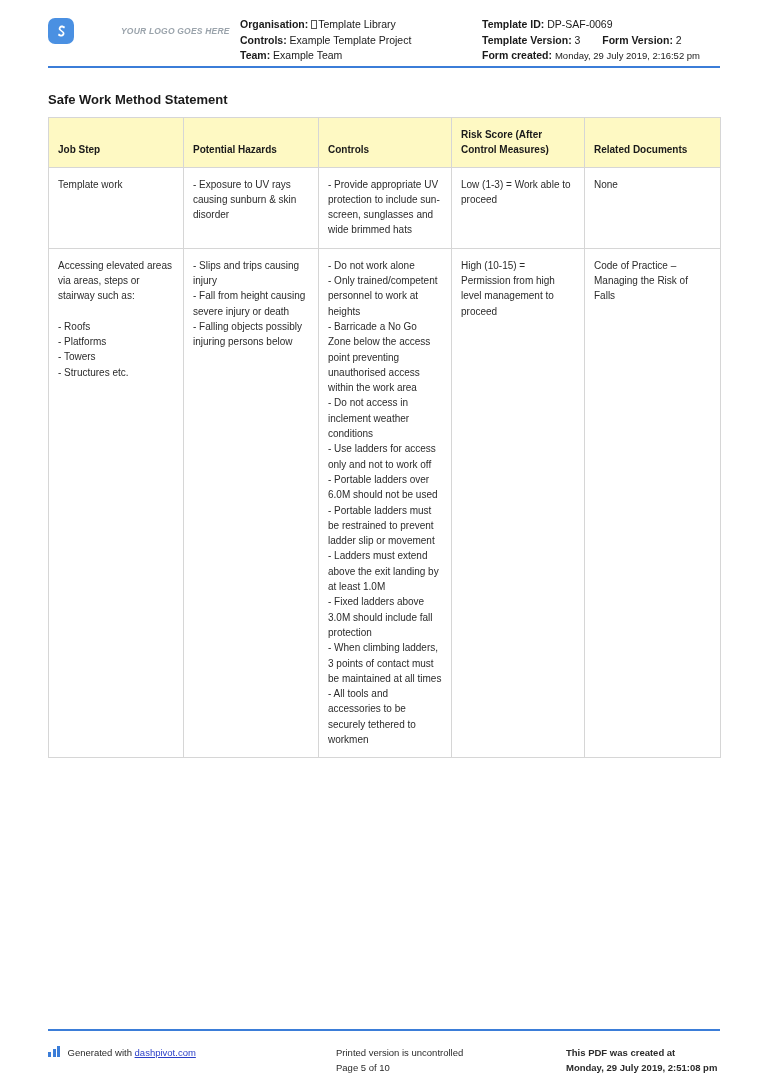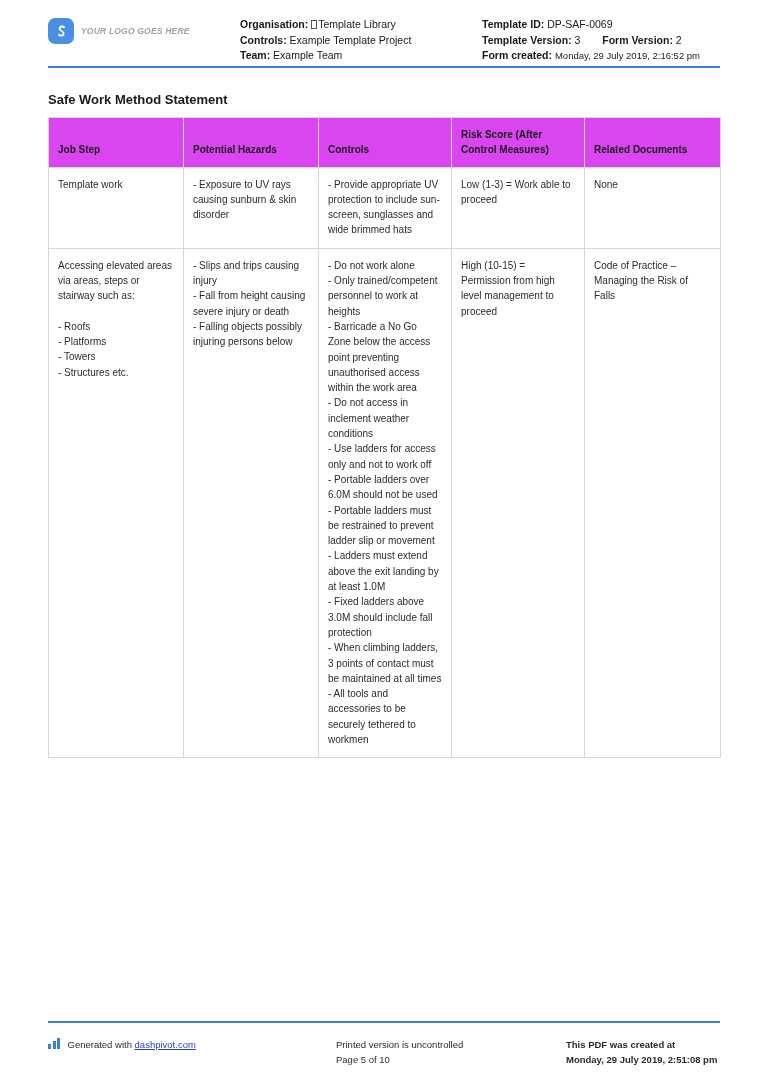--- a/index.html
+++ b/index.html
@@ -32,20 +32,21 @@
     align-items: flex-start;
     padding-top: 16px;
     height: 52px;
   }
   .logo-block {
     display: flex;
     align-items: center;
     width: 192px;
     flex: 0 0 192px;
     padding-top: 2px;
+    gap: 40px;
   }
   .logo-mark {
     width: 26px;
     height: 26px;
     border-radius: 7px;
     background: #4a90e2;
     display: flex;
     align-items: center;
     justify-content: center;
     flex: 0 0 26px;
@@ -106,21 +107,21 @@
   }
   table.swms th,
   table.swms td {
     border: 1px solid #d6d6d6;
     vertical-align: top;
     padding: 9px 9px 10px 9px;
     line-height: 15.3px;
     text-align: left;
   }
   table.swms thead th {
-    background: #d946ef;
+    background: #fef9c3;
     font-weight: bold;
     font-size: 10px;
     color: #1a1a1a;
     height: 45px;
     vertical-align: bottom;
     padding-bottom: 9px;
   }
   .col1 { width: 135px; }
   .col2 { width: 135px; }
   .col3 { width: 133px; }
@@ -129,21 +130,21 @@
 
   table.swms td { color: #2b2b2b; }
   .cell-p { margin: 0; }
   .cell-gap { height: 15px; }
 
   
   .footer-wrap {
     position: absolute;
     left: 48px;
     right: 48px;
-    bottom: 20px;
+    bottom: 12px;
   }
   .rule-bottom {
     height: 2px;
     background: #3b7dd8;
     margin-bottom: 14px;
   }
   .footer-row {
     display: flex;
     align-items: flex-start;
     font-size: 9.5px;

